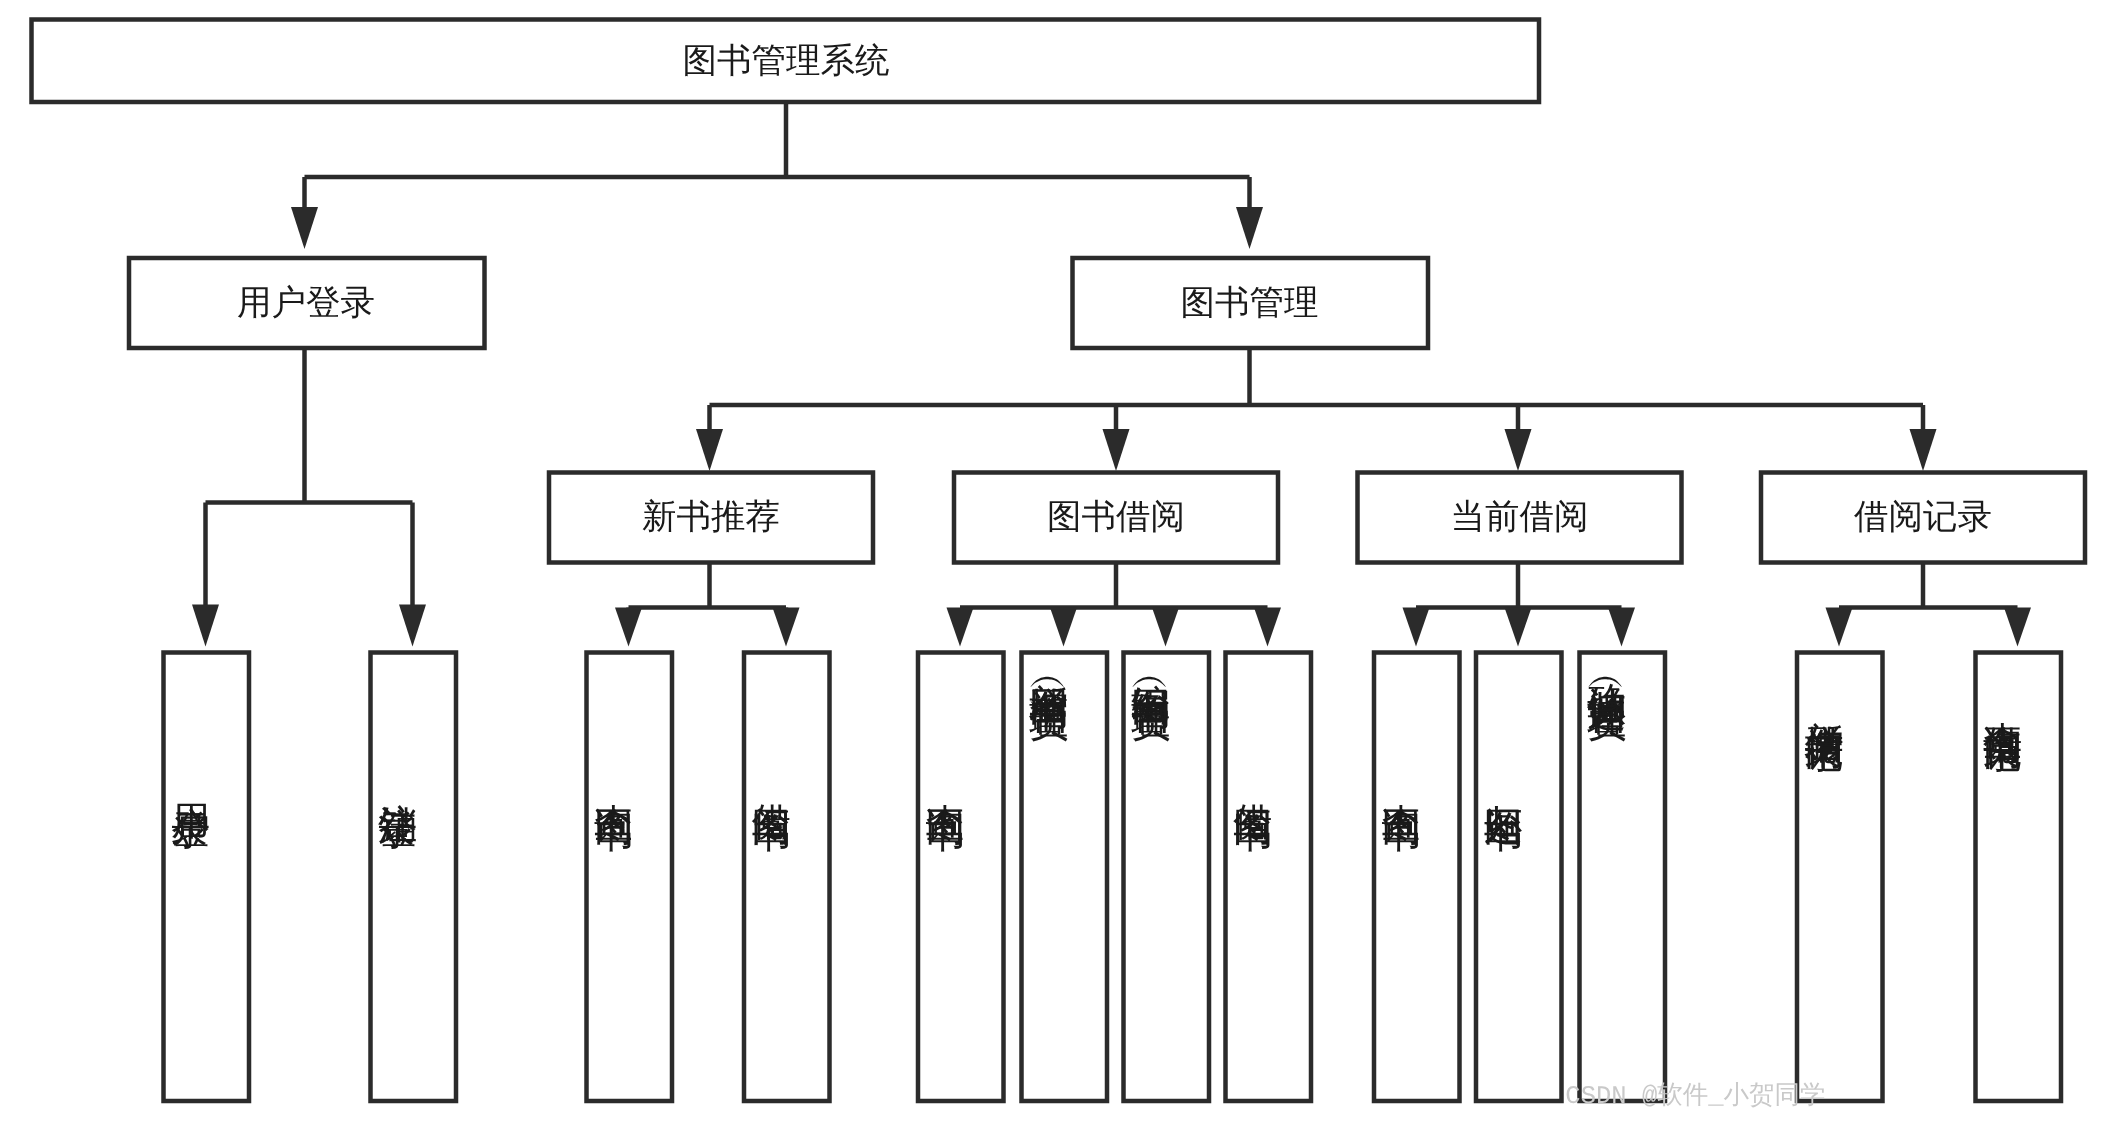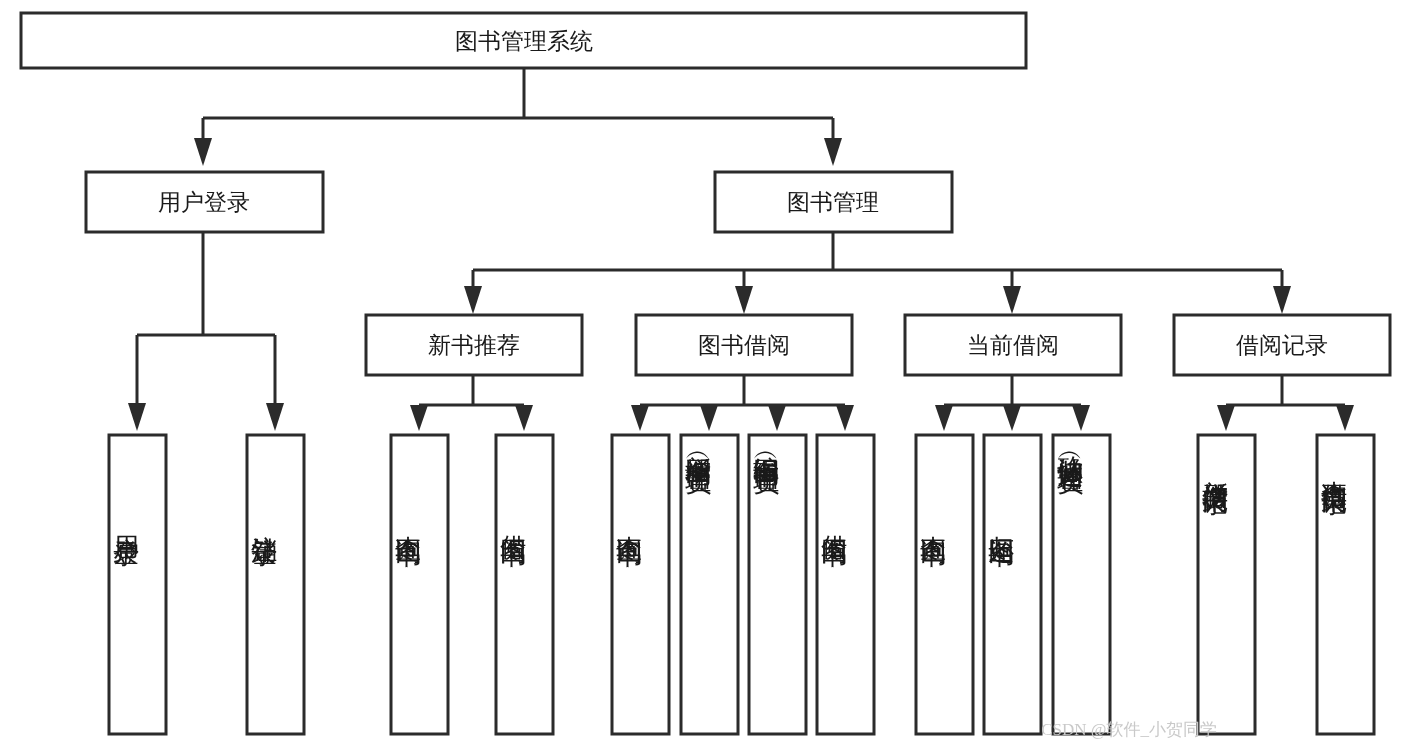--- a/index.html
+++ b/index.html
@@ -54,21 +54,21 @@
     writing-mode: vertical-rl;
     text-orientation: upright;
     letter-spacing: 2px;
     dominant-baseline: hanging;
     text-anchor: middle;
   }
   .watermark {
     position: absolute;
     right: 8px;
     bottom: 6px;
-    font-family: Liberation Serif, serif;
+    font-family: Liberation Mono, monospace;
     font-size: 17px;
     color: #c9c9c9;
     white-space: nowrap;
     pointer-events: none;
     user-select: none;
   }
 </style>
 </head>
 <body>
 

